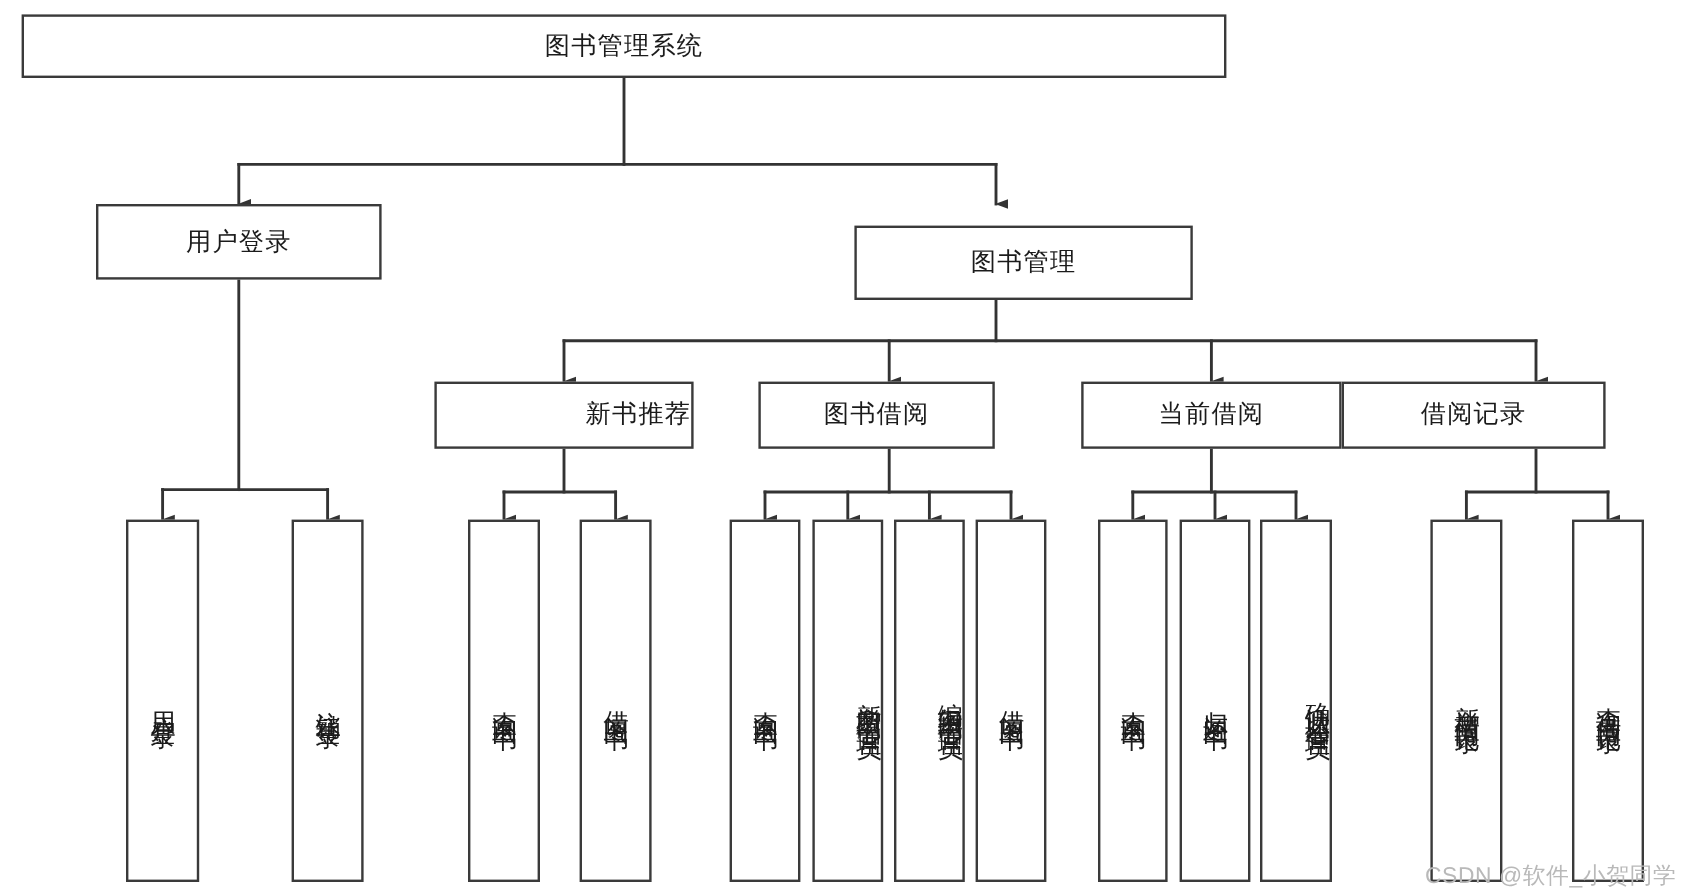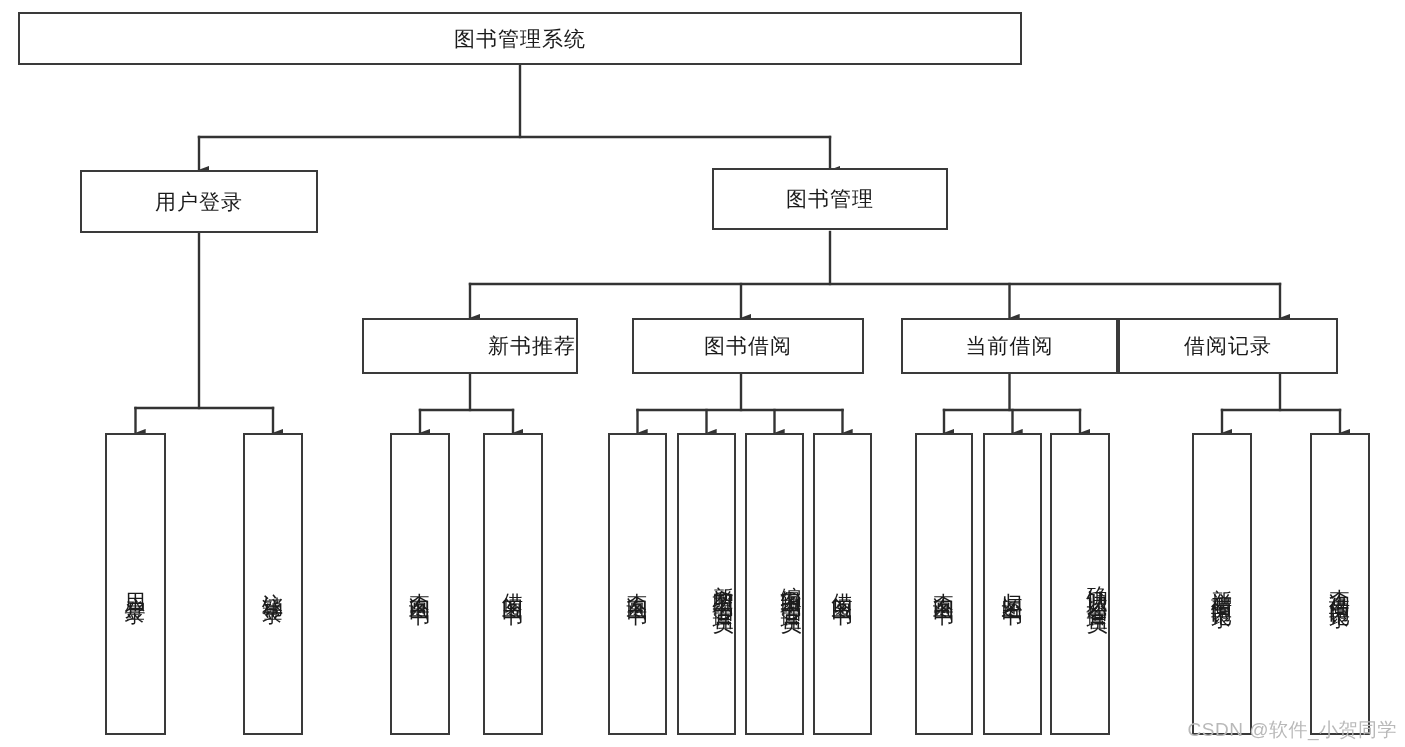--- a/index.html
+++ b/index.html
@@ -114,37 +114,37 @@
         <path d="M 944 410 L 944 433" marker-end="url(#arrowhead)"></path>
         <path d="M 1012.5 410 L 1012.5 433" marker-end="url(#arrowhead)"></path>
         <path d="M 1080 410 L 1080 433" marker-end="url(#arrowhead)"></path>
         <path d="M 1280 374 L 1280 410"></path>
         <path d="M 1222 410 L 1340 410"></path>
         <path d="M 1222 410 L 1222 433" marker-end="url(#arrowhead)"></path>
         <path d="M 1340 410 L 1340 433" marker-end="url(#arrowhead)"></path>
       </g>
   </svg>
 
-  <div class="node horizontal" style="left:18px;top:12px;width:1004px;height:53px;">
+  <div class="node horizontal" style="left:18px;top:12px;width:1004px;height:53px;font-family:Liberation Serif, serif;">
     <span>图书管理系统</span>
   </div>
 
   <div class="node horizontal" style="left:80px;top:170px;width:238px;height:63px;">
     <span>用户登录</span>
   </div>
 
-  <div class="node horizontal" style="left:712px;top:168px;width:236px;height:62px;">
+  <div class="node horizontal" style="left:712px;top:188px;width:282px;height:62px;">
     <span>图书管理</span>
   </div>
 
   <div class="node horizontal" style="left:362px;top:318px;width:216px;height:56px;justify-content:flex-end;">
     <span>新书推荐</span>
   </div>
 
-  <div class="node horizontal" style="left:632px;top:318px;width:232px;height:56px;">
+  <div class="node horizontal" style="left:632px;top:318px;width:197px;height:56px;">
     <span>图书借阅</span>
   </div>
 
   <div class="node horizontal" style="left:901px;top:318px;width:217px;height:56px;">
     <span>当前借阅</span>
   </div>
 
   <div class="node horizontal" style="left:1118px;top:318px;width:220px;height:56px;">
     <span>借阅记录</span>
   </div>

